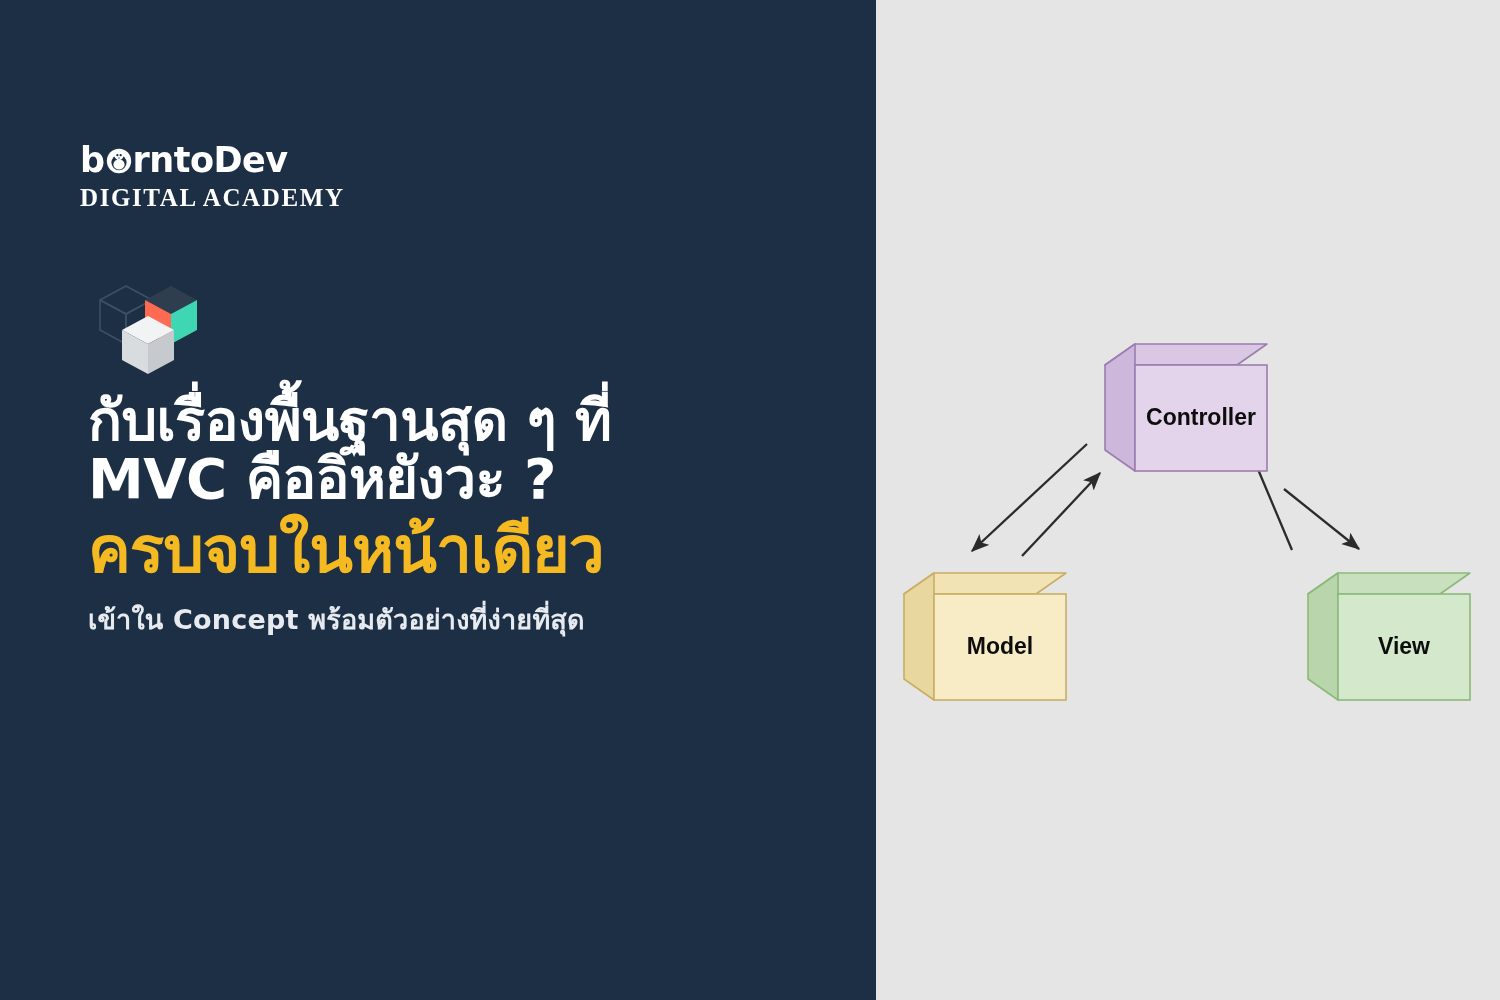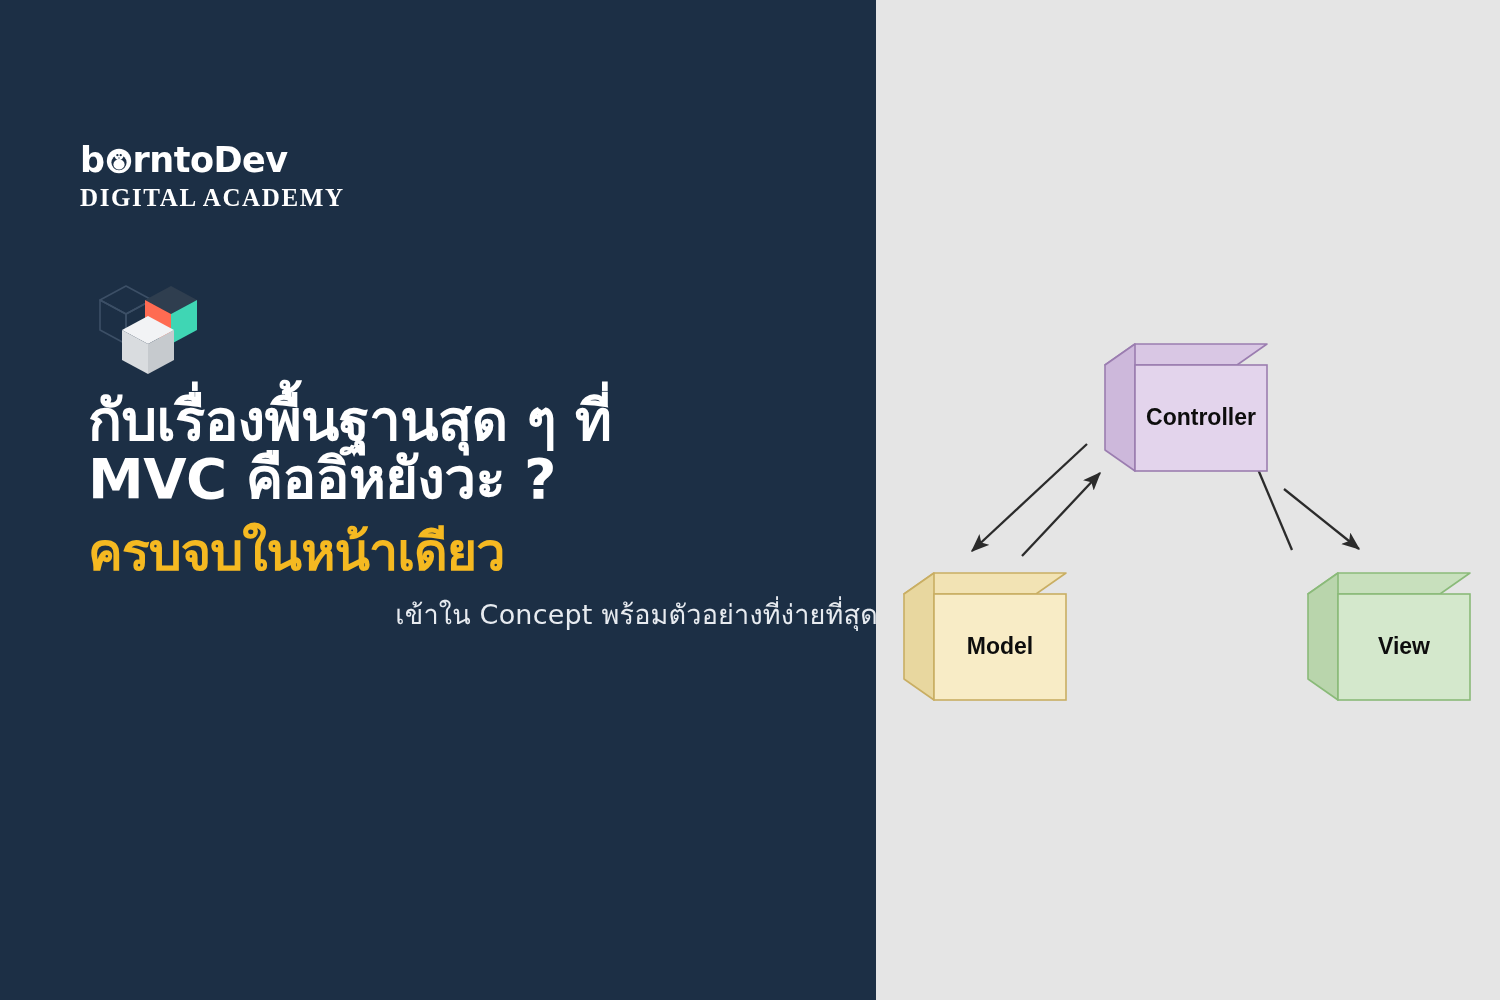--- a/index.html
+++ b/index.html
@@ -78,36 +78,35 @@
     font-weight:bold;
     font-size:56px;
     line-height:1.04;
     letter-spacing:-0.5px;
     white-space:nowrap;
     font-family:"DejaVu Sans", sans-serif;
   }
   .hl-accent {
     color:#F5B921;
     font-weight:bold;
-    font-size:52px;
+    font-size:64px;
     line-height:1.08;
     letter-spacing:-1px;
     white-space:nowrap;
-    margin-top:16px;
+    margin-top:8px;
     font-family:"DejaVu Sans", sans-serif;
   }
   .sub-line {
     margin-top:12px;
     color:#e7ebf0;
     font-size:27px;
-    font-weight:normal;
+    font-weight:bold;
     letter-spacing:0.2px;
     white-space:nowrap;
     font-family:"DejaVu Sans", sans-serif;
-    text-align:right;
   }
 
   
   .right-panel {
     position:relative;
     width:624px; height:1000px;
     background:#e5e5e5;
     flex:0 0 624px;
   }
   .diagram {

